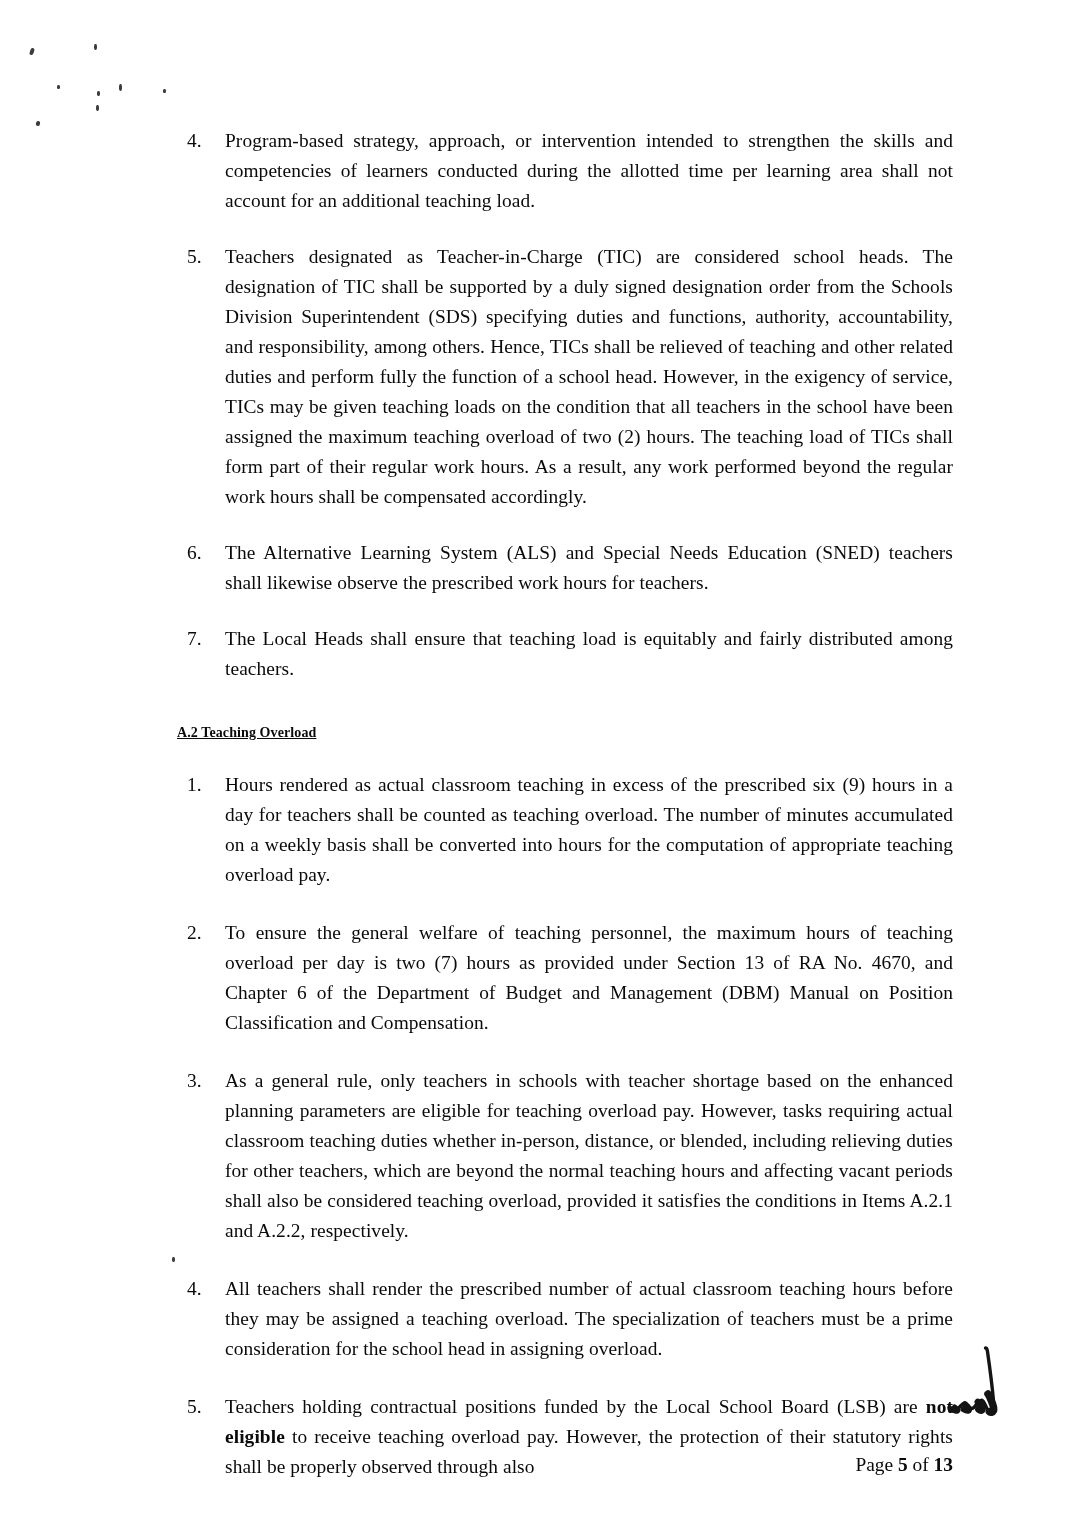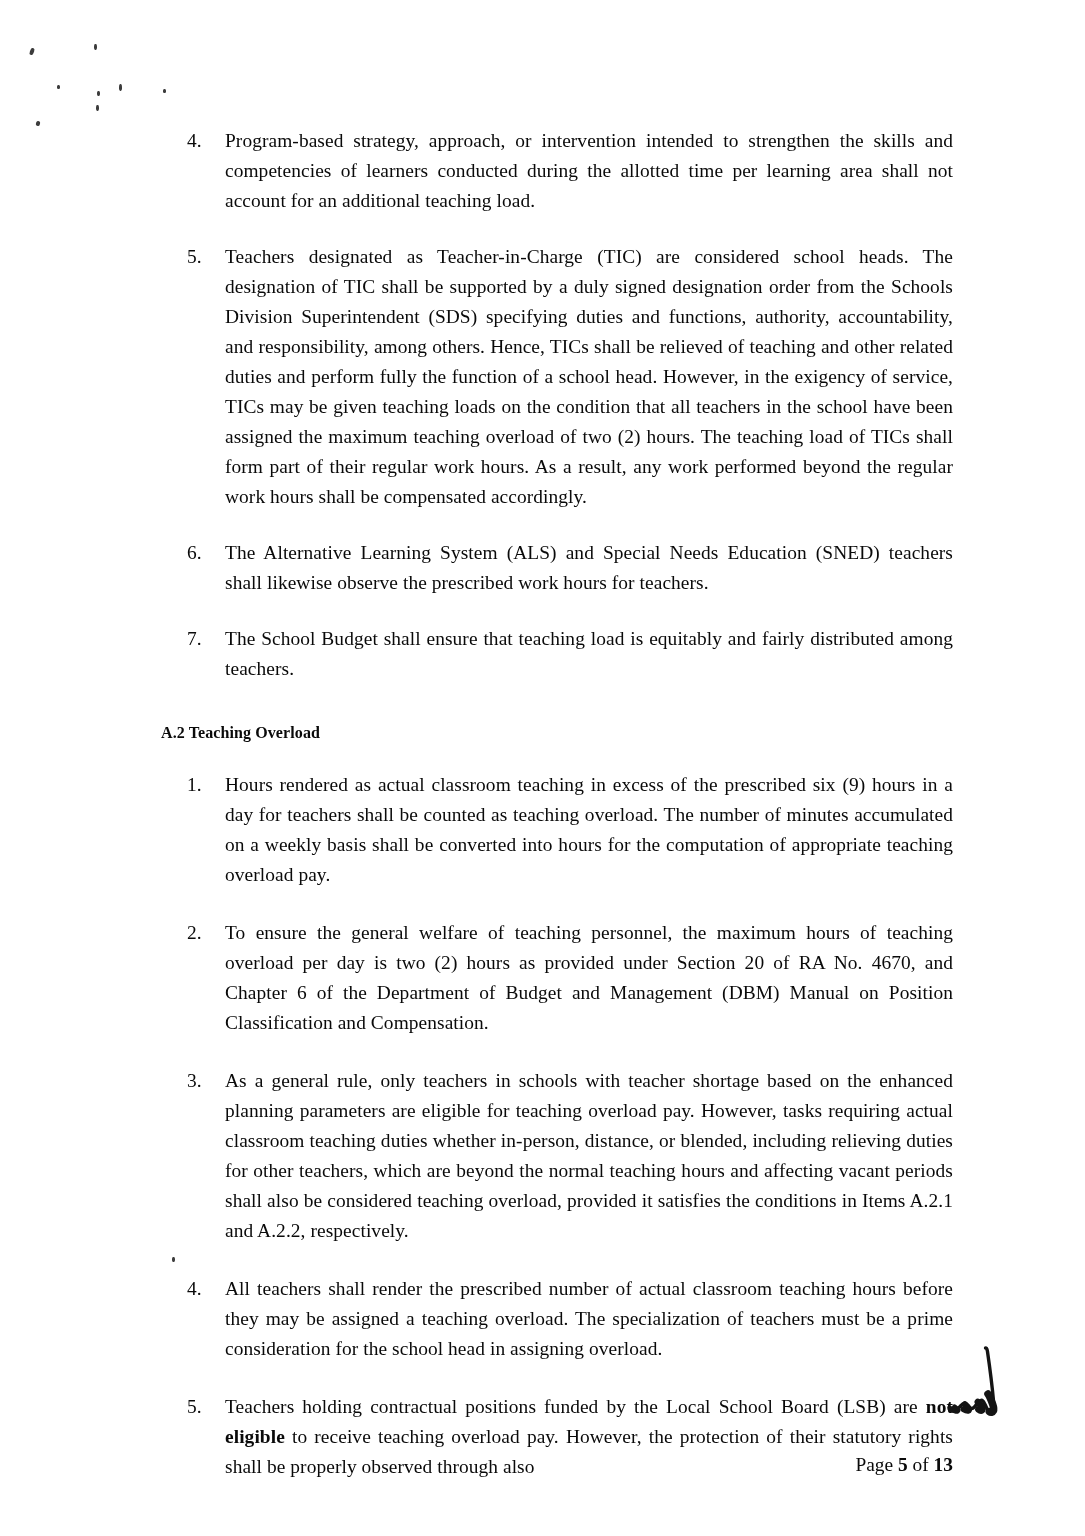--- a/index.html
+++ b/index.html
@@ -61,25 +61,26 @@
     width: 34px;
     text-align: left;
     font-size: 19.4px;
     line-height: 30px;
   }
 
   .item .body { display: block; }
 
   
   .section-heading {
-    font-size: 16px;
+    font-size: 14px;
     line-height: 30px;
     font-weight: bold;
-    margin: 34px 0 22px 0;
+    margin: 34px 0 22px 16px;
     letter-spacing: .1px;
+    text-decoration: underline;
   }
 
   .list.tight .item { margin-bottom: 28px; }
 
   strong { font-weight: bold; }
 
   
   .ink-mark {
     position: absolute;
     left: 944px;
@@ -132,37 +133,37 @@
         <span class="body">Teachers designated as Teacher-in-Charge (TIC) are considered school heads. The designation of TIC shall be supported by a duly signed designation order from the Schools Division Superintendent (SDS) specifying duties and functions, authority, accountability, and responsibility, among others. Hence, TICs shall be relieved of teaching and other related duties and perform fully the function of a school head. However, in the exigency of service, TICs may be given teaching loads on the condition that all teachers in the school have been assigned the maximum teaching overload of two (2) hours. The teaching load of TICs shall form part of their regular work hours. As a result, any work performed beyond the regular work hours shall be compensated accordingly.</span>
       </li>
 
       <li class="item">
         <span class="marker">6.</span>
         <span class="body">The Alternative Learning System (ALS) and Special Needs Education (SNED) teachers shall likewise observe the prescribed work hours for teachers.</span>
       </li>
 
       <li class="item">
         <span class="marker">7.</span>
-        <span class="body">The School Budget shall ensure that teaching load is equitably and fairly distributed among teachers.</span>
+        <span class="body">The Local Heads shall ensure that teaching load is equitably and fairly distributed among teachers.</span>
       </li>
 
     </ol>
 
     <h2 class="section-heading">A.2 Teaching Overload</h2>
 
     <ol class="list tight">
 
       <li class="item">
         <span class="marker">1.</span>
         <span class="body">Hours rendered as actual classroom teaching in excess of the prescribed six (9) hours in a day for teachers shall be counted as teaching overload. The number of minutes accumulated on a weekly basis shall be converted into hours for the computation of appropriate teaching overload pay.</span>
       </li>
 
       <li class="item">
         <span class="marker">2.</span>
-        <span class="body">To ensure the general welfare of teaching personnel, the maximum hours of teaching overload per day is two (2) hours as provided under Section 20 of RA No. 4670, and Chapter 6 of the Department of Budget and Management (DBM) Manual on Position Classification and Compensation.</span>
+        <span class="body">To ensure the general welfare of teaching personnel, the maximum hours of teaching overload per day is two (7) hours as provided under Section 13 of RA No. 4670, and Chapter 6 of the Department of Budget and Management (DBM) Manual on Position Classification and Compensation.</span>
       </li>
 
       <li class="item">
         <span class="marker">3.</span>
         <span class="body">As a general rule, only teachers in schools with teacher shortage based on the enhanced planning parameters are eligible for teaching overload pay. However, tasks requiring actual classroom teaching duties whether in-person, distance, or blended, including relieving duties for other teachers, which are beyond the normal teaching hours and affecting vacant periods shall also be considered teaching overload, provided it satisfies the conditions in Items A.2.1 and A.2.2, respectively.</span>
       </li>
 
       <li class="item">
         <span class="marker">4.</span>
         <span class="body">All teachers shall render the prescribed number of actual classroom teaching hours before they may be assigned a teaching overload. The specialization of teachers must be a prime consideration for the school head in assigning overload.</span>

